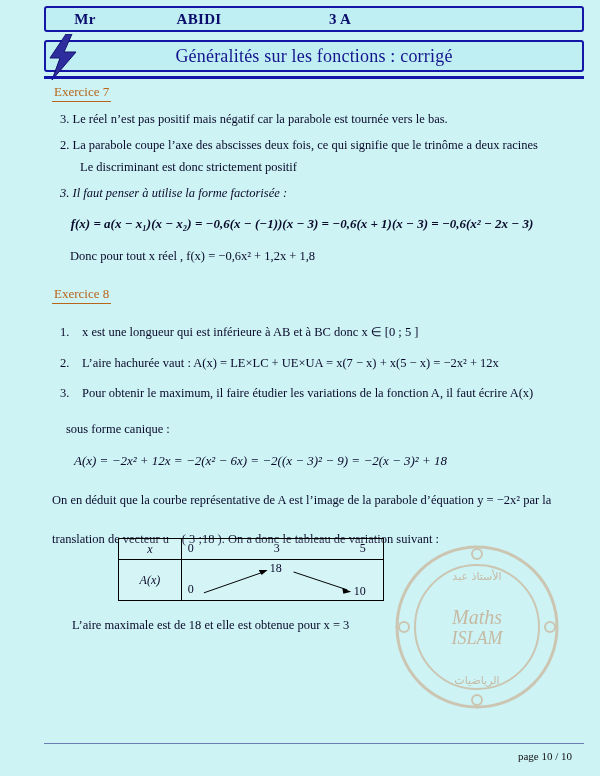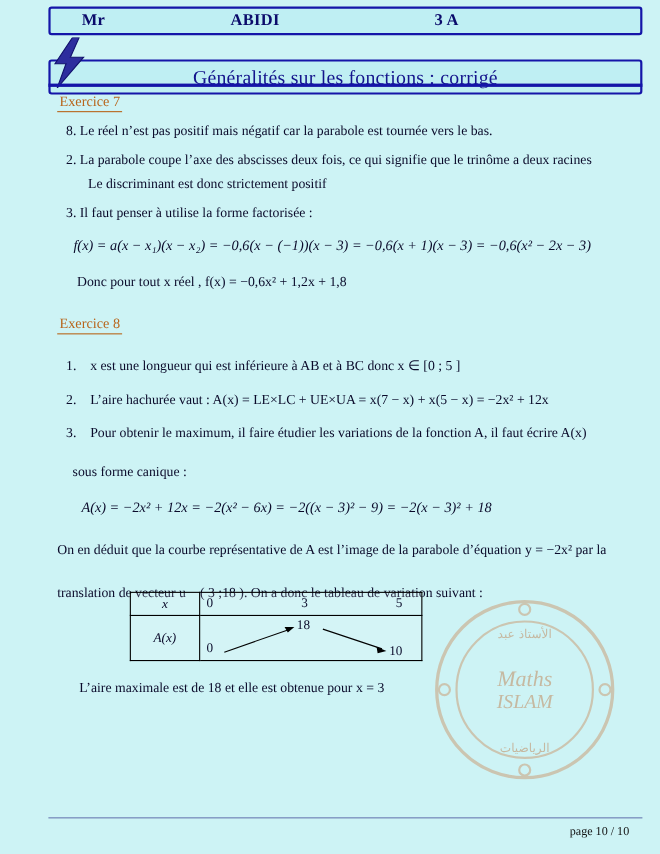--- a/index.html
+++ b/index.html
@@ -26,39 +26,38 @@
     left: 44px;
     top: 6px;
     width: 540px;
     height: 26px;
     border: 2px solid #1515a8;
     border-radius: 3px;
     background: #bfeff3;
     box-sizing: border-box;
     display: flex;
     align-items: center;
-    gap: 33px;
   }
   .header-bar .cell {
     font-weight: bold;
     font-size: 15px;
     color: #0b0b6b;
     text-align: center;
     letter-spacing: .3px;
   }
   .hdr-mr     { width: 58px; text-align: left; padding-left: 10px; }
   .hdr-nom    { width: 170px; }
   .hdr-prenom { width: 190px; }
   .hdr-class  { width: 112px; text-align: right; padding-right: 16px; }
 
   
   .title-band {
     position: absolute;
     left: 44px;
-    top: 54px;
+    top: 40px;
     width: 540px;
     height: 32px;
     border: 2px solid #1515a8;
     border-radius: 3px;
     background: #bfeff3;
     box-sizing: border-box;
     display: flex;
     align-items: center;
     justify-content: center;
   }
@@ -99,32 +98,33 @@
     padding: 0 2px 1px 2px;
     margin-top: 4px;
   }
   .p {
     font-size: 12.5px;
     line-height: 1.35;
     margin: 9px 0 0 8px;
   }
   .p.indent { margin-left: 18px; }
   .p.tight  { margin-top: 5px; margin-left: 28px; }
-  .it { }
+  .it { font-style: italic; }
 
   .math {
     font-family: "Liberation Serif", serif;
     font-style: italic;
     font-size: 13px;
     white-space: nowrap;
   }
 
   .center-math {
     margin: 12px 0 0 0;
     text-align: center;
+    font-weight: bold;
   }
   .list-row {
     display: flex;
     margin: 14px 0 0 8px;
     font-size: 12.5px;
     line-height: 1.3;
   }
   .list-num { width: 22px; flex: none; }
   .list-txt { flex: 1; }
 
@@ -205,21 +205,21 @@
 
   <svg class="bolt" viewBox="0 0 34 46">
     <polygon points="20,0 4,24 14,24 6,46 30,18 18,18 26,0" fill="#2d2d9e" stroke="#12126d" stroke-width="1"></polygon>
   </svg>
   <div class="rule-under"></div>
 
   <div class="body">
 
     <div class="ex-label">Exercice 7</div>
 
-    <div class="p">8. Le réel n’est pas positif mais négatif car la parabole est tournée vers le bas.</div>
+    <div class="p">3. Le réel n’est pas positif mais négatif car la parabole est tournée vers le bas.</div>
     <div class="p">2. La parabole coupe l’axe des abscisses deux fois, ce qui signifie que le trinôme a deux racines</div>
     <div class="p tight">Le discriminant est donc strictement positif</div>
     <div class="p it">3. Il faut penser à utilise la forme factorisée :</div>
 
     <div class="center-math">
       <span class="math">f(x) = a(x − x₁)(x − x₂)  = −0,6(x − (−1))(x − 3)  = −0,6(x + 1)(x − 3) = −0,6(x² − 2x − 3)</span>
     </div>
 
     <div class="p indent" style="margin-top:16px">Donc pour tout x réel ,  f(x) = −0,6x² + 1,2x + 1,8</div>
 

